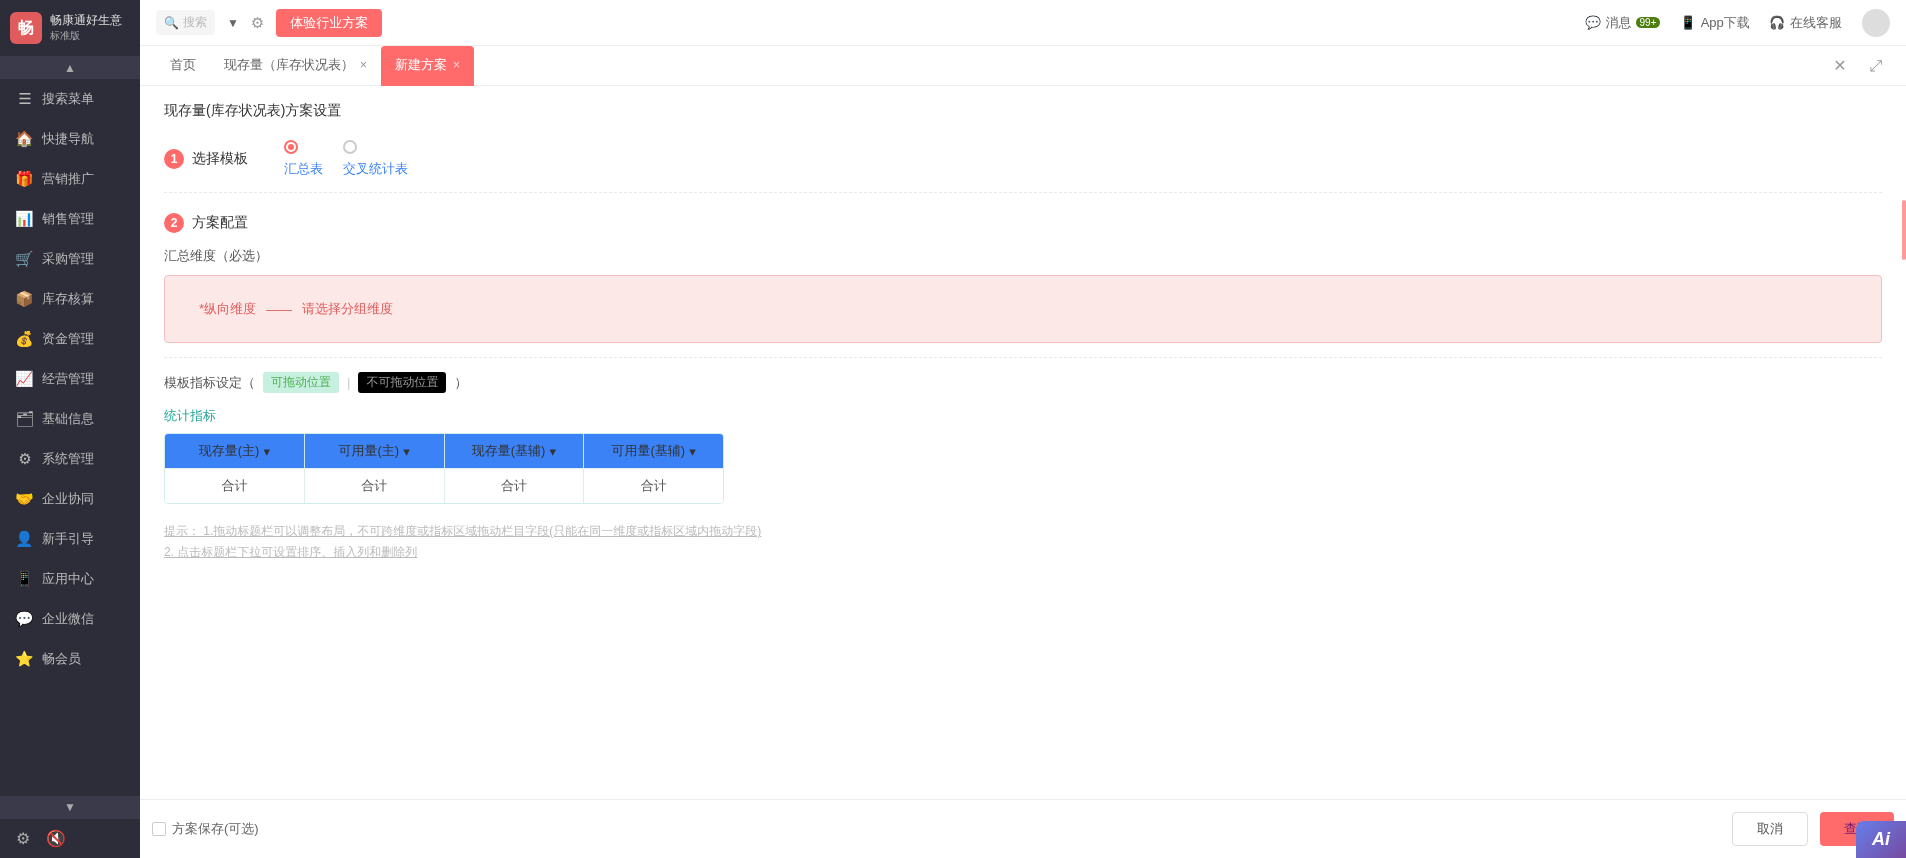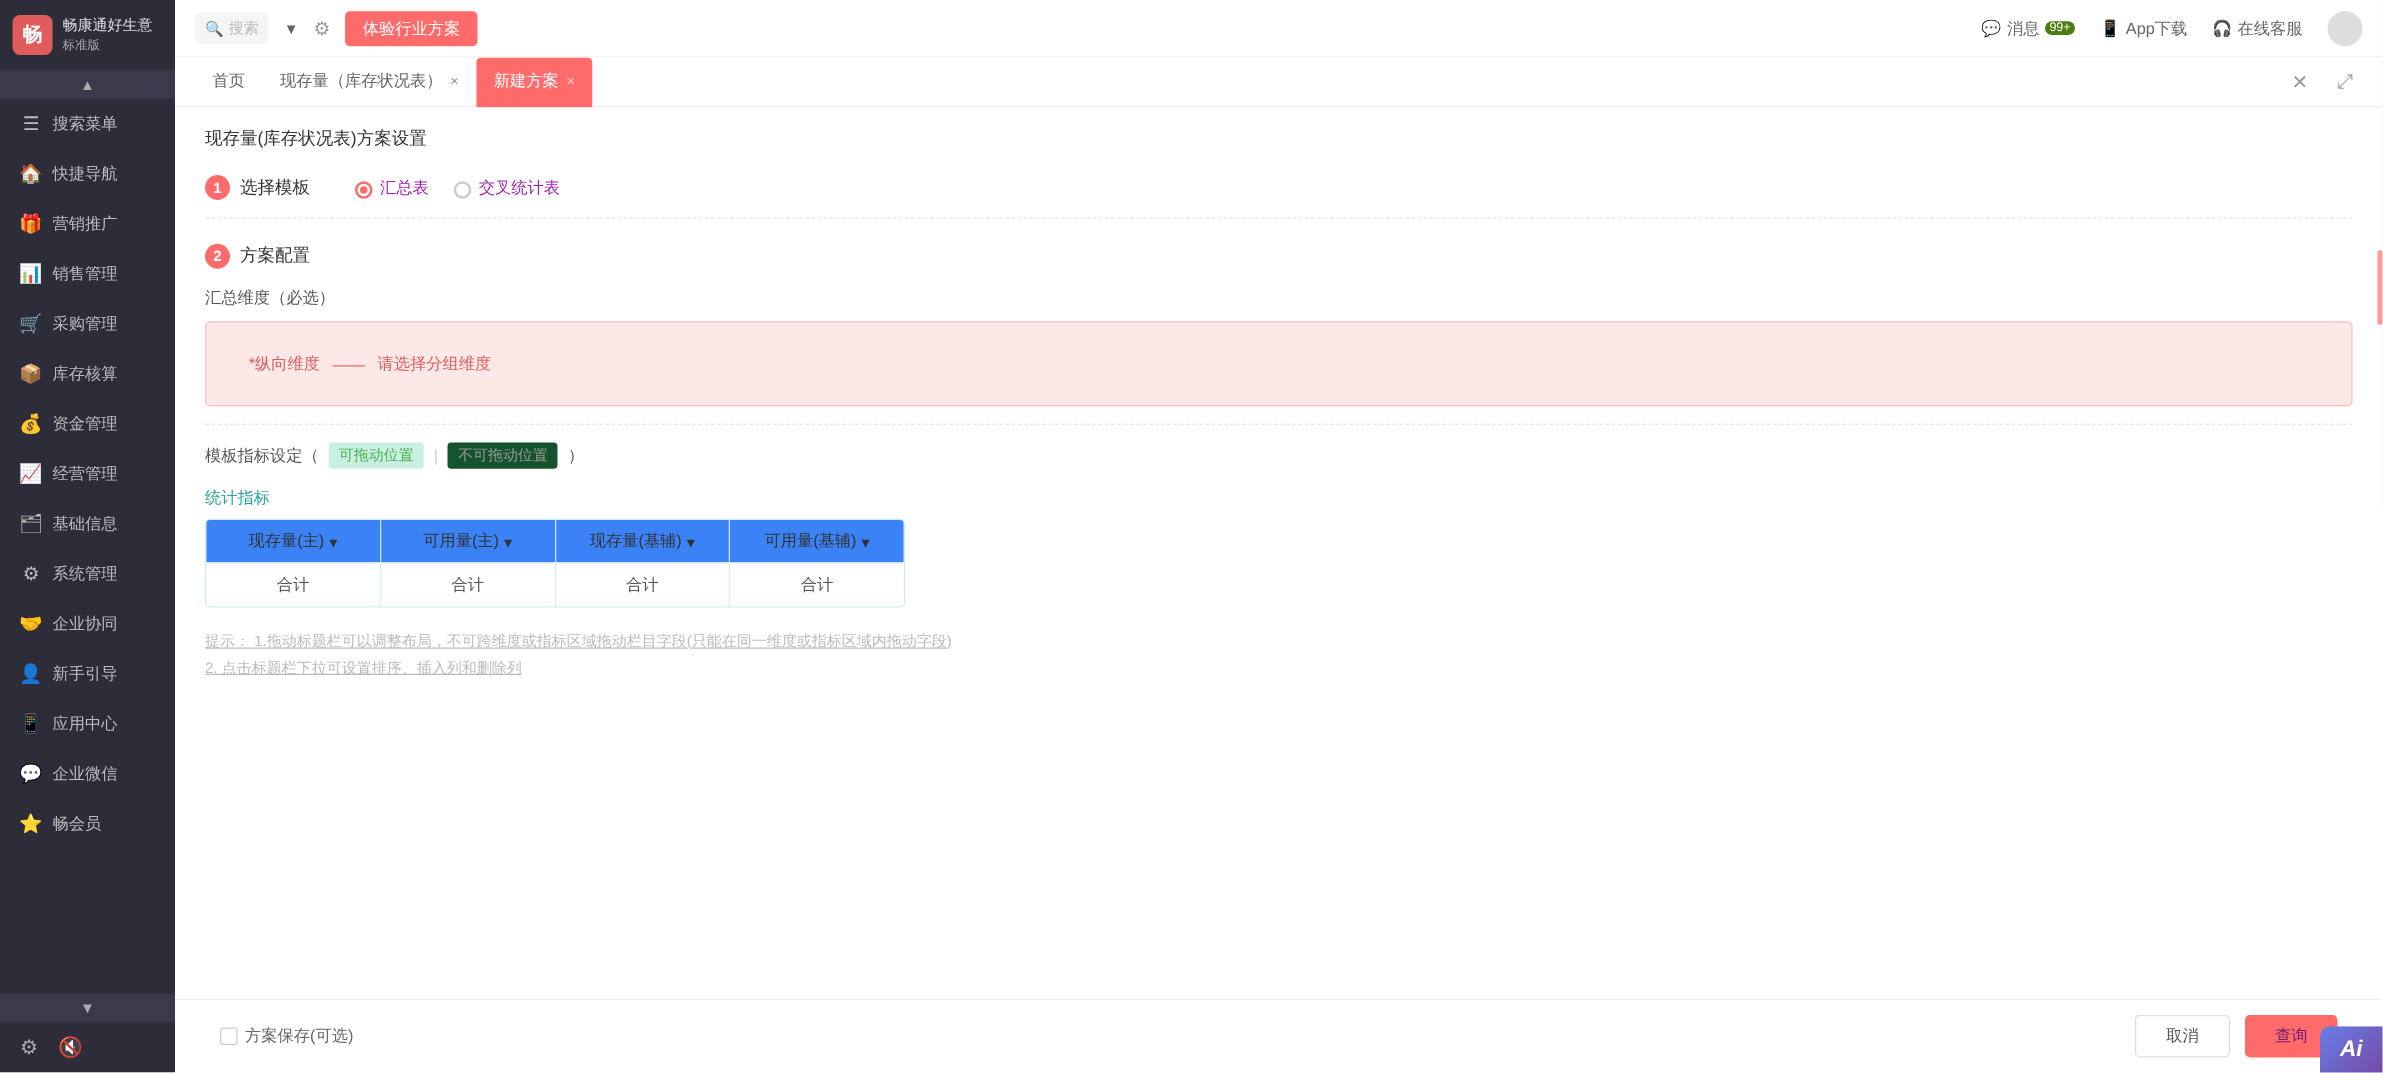--- a/index.html
+++ b/index.html
@@ -211,22 +211,22 @@
       flex-shrink: 0;
     }
     .section-title { font-size: 14px; color: #333; font-weight: 500; }
 
     
     .radio-group {
       display: flex; align-items: center; gap: 20px;
       margin-left: 28px;
     }
     .radio-item {
-      display: flex; align-items: flex-end; gap: 6px;
-      cursor: pointer; font-size: 13px; color: #a21caf;
+      display: flex; align-items: flex-start; gap: 6px;
+      cursor: pointer; font-size: 13px; color: #3b82f6; flex-direction: column;
     }
     .radio-circle {
       width: 14px; height: 14px;
       border-radius: 50%;
       border: 2px solid #ccc;
       display: flex; align-items: center; justify-content: center;
       flex-shrink: 0;
     }
     .radio-circle.selected {
       border-color: #ff6b6b;
@@ -273,21 +273,21 @@
       margin-bottom: 14px;
     }
     .indicator-badge {
       background: #c8f0e0;
       color: #4caf50;
       border-radius: 3px;
       padding: 2px 8px;
       font-size: 12px;
     }
     .indicator-badge-gray {
-      background: #14532d;
+      background: #000000;
       color: #999;
       border-radius: 3px;
       padding: 2px 8px;
       font-size: 12px;
     }
 
     
     .stats-section { margin-bottom: 14px; }
     .stats-label {
       font-size: 13px;
@@ -342,21 +342,21 @@
     .tips-section p { margin-bottom: 4px; }
 
     
     .bottom-bar {
       position: fixed;
       bottom: 0;
       right: 0;
       left: 140px;
       background: #fff;
       border-top: 1px solid #eee;
-      padding: 12px 36px;
+      padding: 12px 12px;
       display: flex;
       align-items: center;
       justify-content: space-between;
       z-index: 100;
     }
     .bottom-save {
       display: flex; align-items: center; gap: 6px;
       font-size: 13px; color: #666;
     }
     .checkbox {

